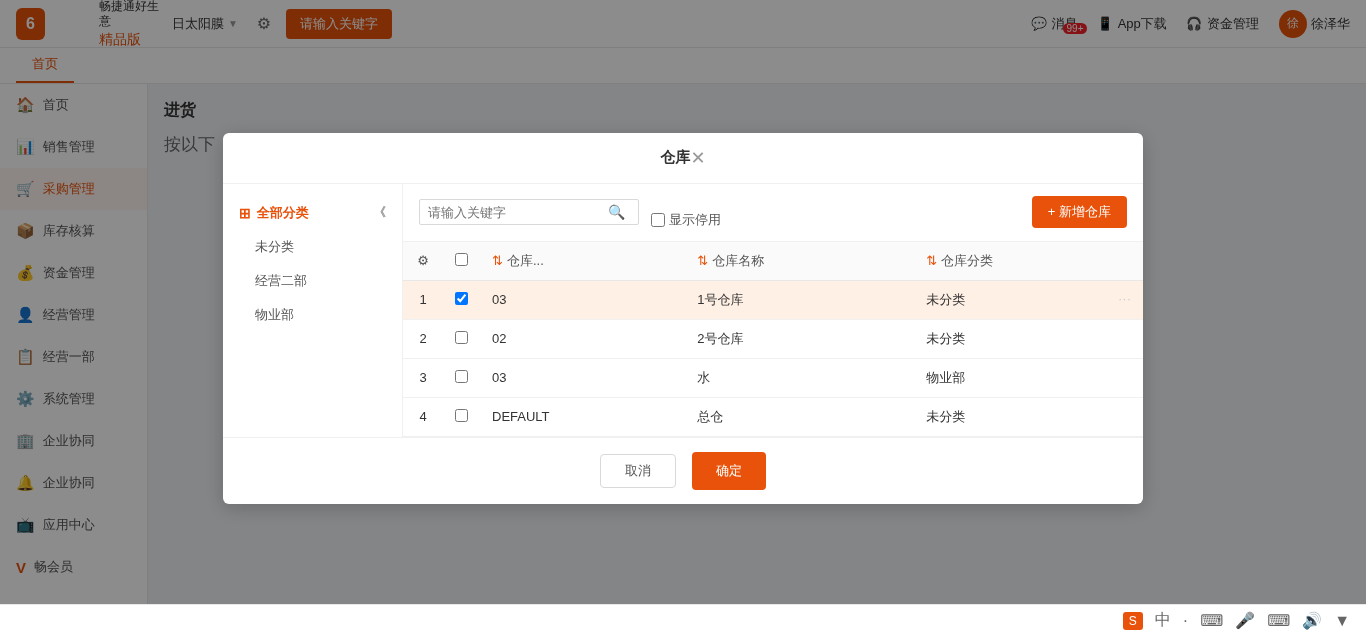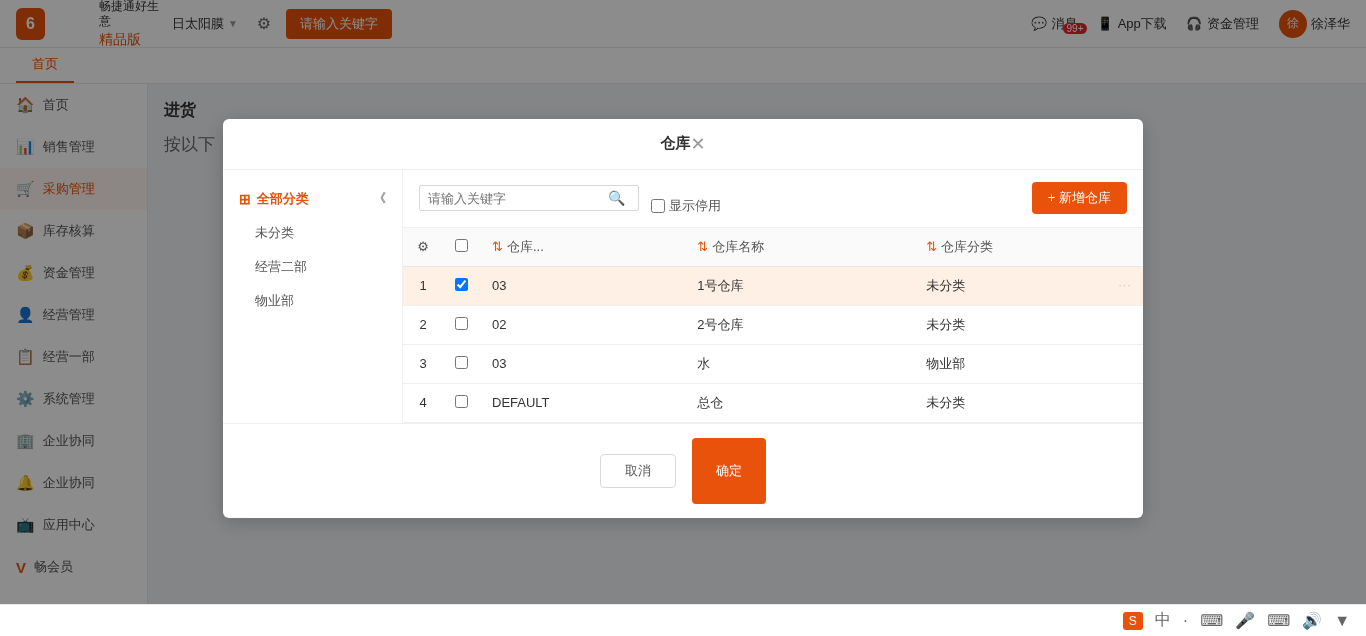--- a/index.html
+++ b/index.html
@@ -265,21 +265,21 @@
       border-top: 1px solid #f0f0f0;
     }
     .btn-cancel {
       background: #fff; border: 1px solid #d9d9d9;
       border-radius: 4px; padding: 7px 24px;
       font-size: 13px; color: #555; cursor: pointer;
     }
     .btn-confirm {
       background: #e8520a; color: #fff;
       border: none; border-radius: 4px;
-      padding: 24px 24px; font-size: 13px; cursor: pointer; text-align: center;
+      padding: 10px 24px; font-size: 13px; cursor: pointer; text-align: center;
     }
 
     
     .bottom-bar {
       position: fixed; bottom: 0; left: 0; right: 0;
       height: 32px;
       background: #fff;
       border-top: 1px solid #e8e8e8;
       display: flex; align-items: center; justify-content: flex-end;
       padding: 0 16px;

